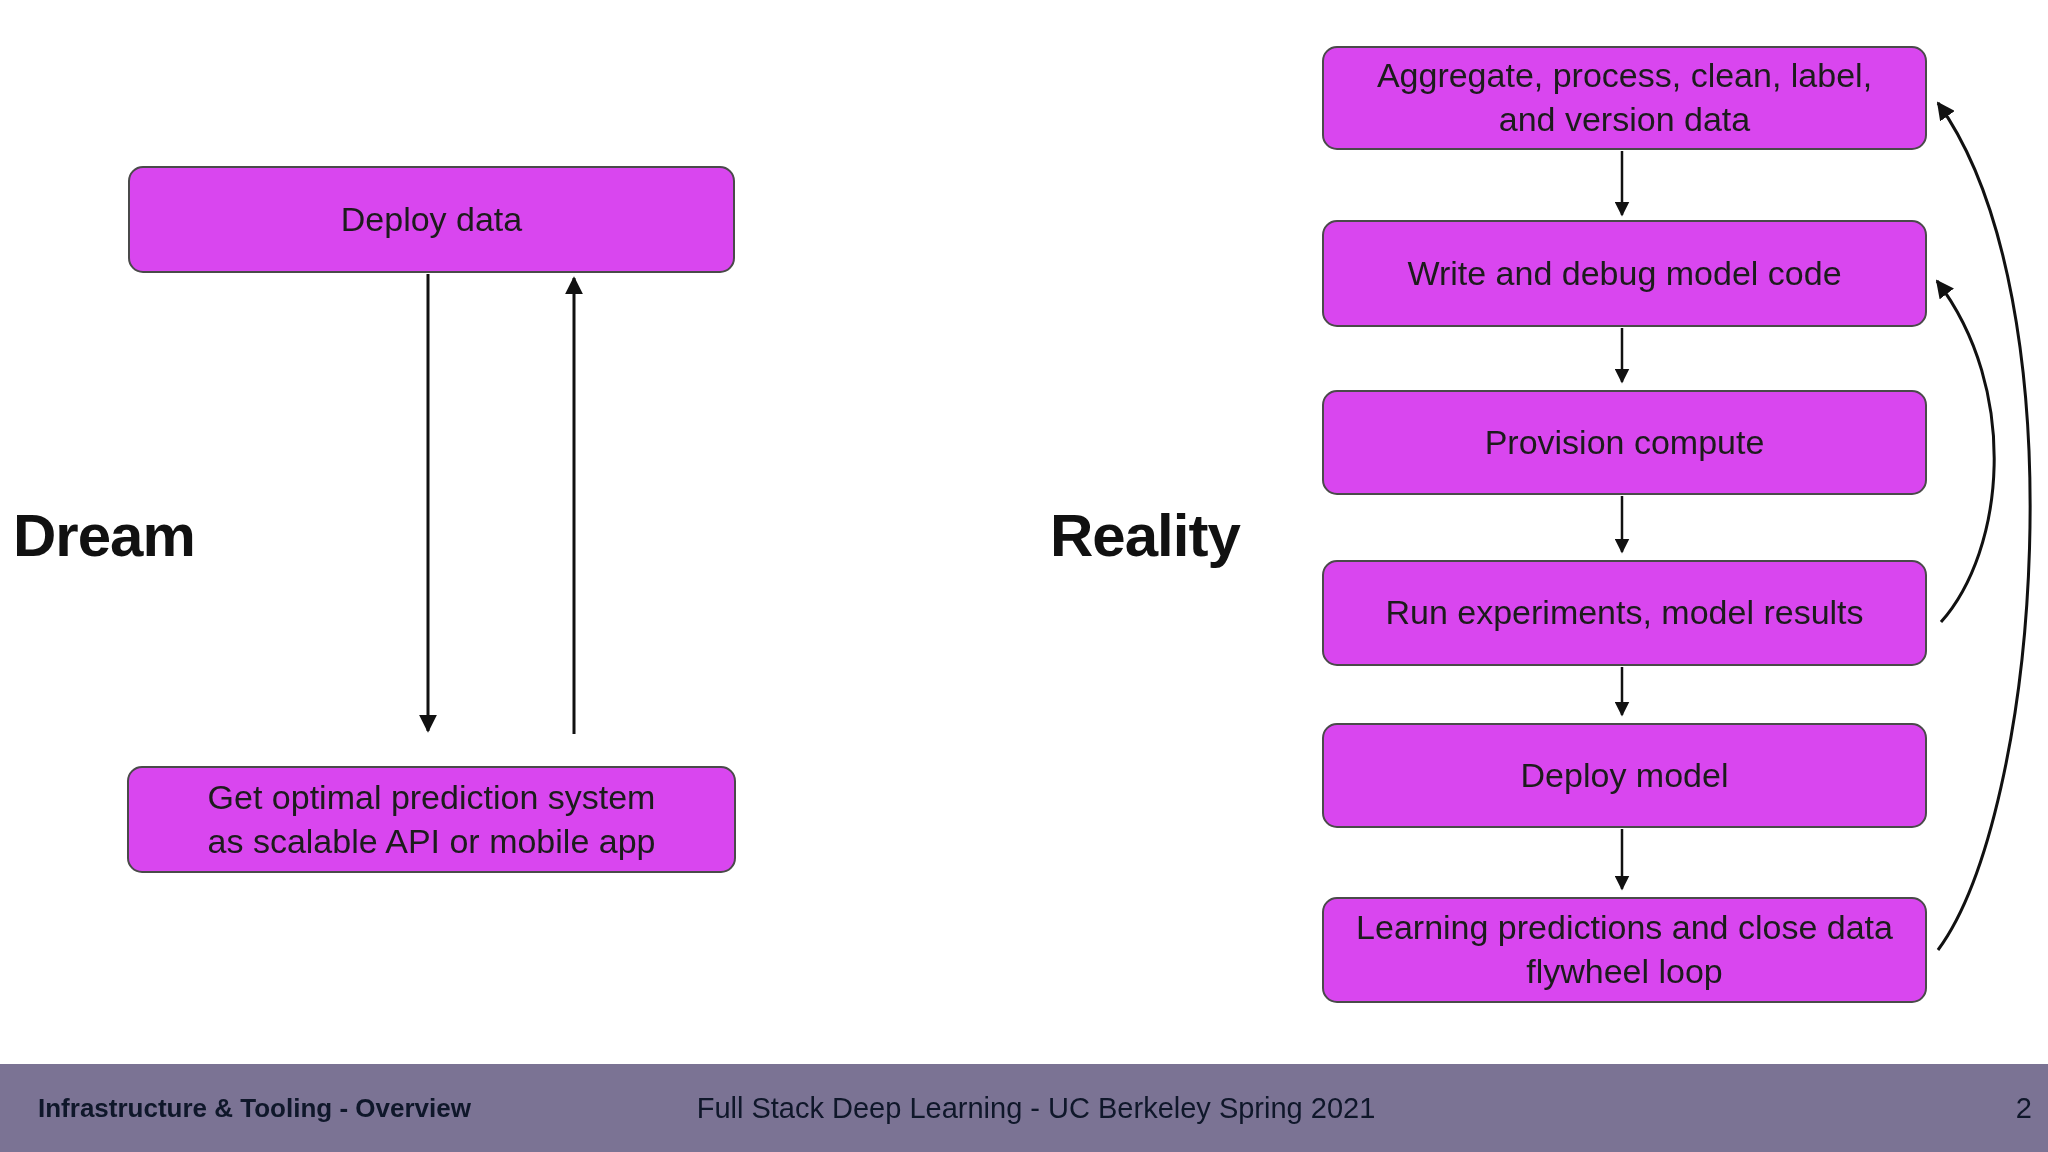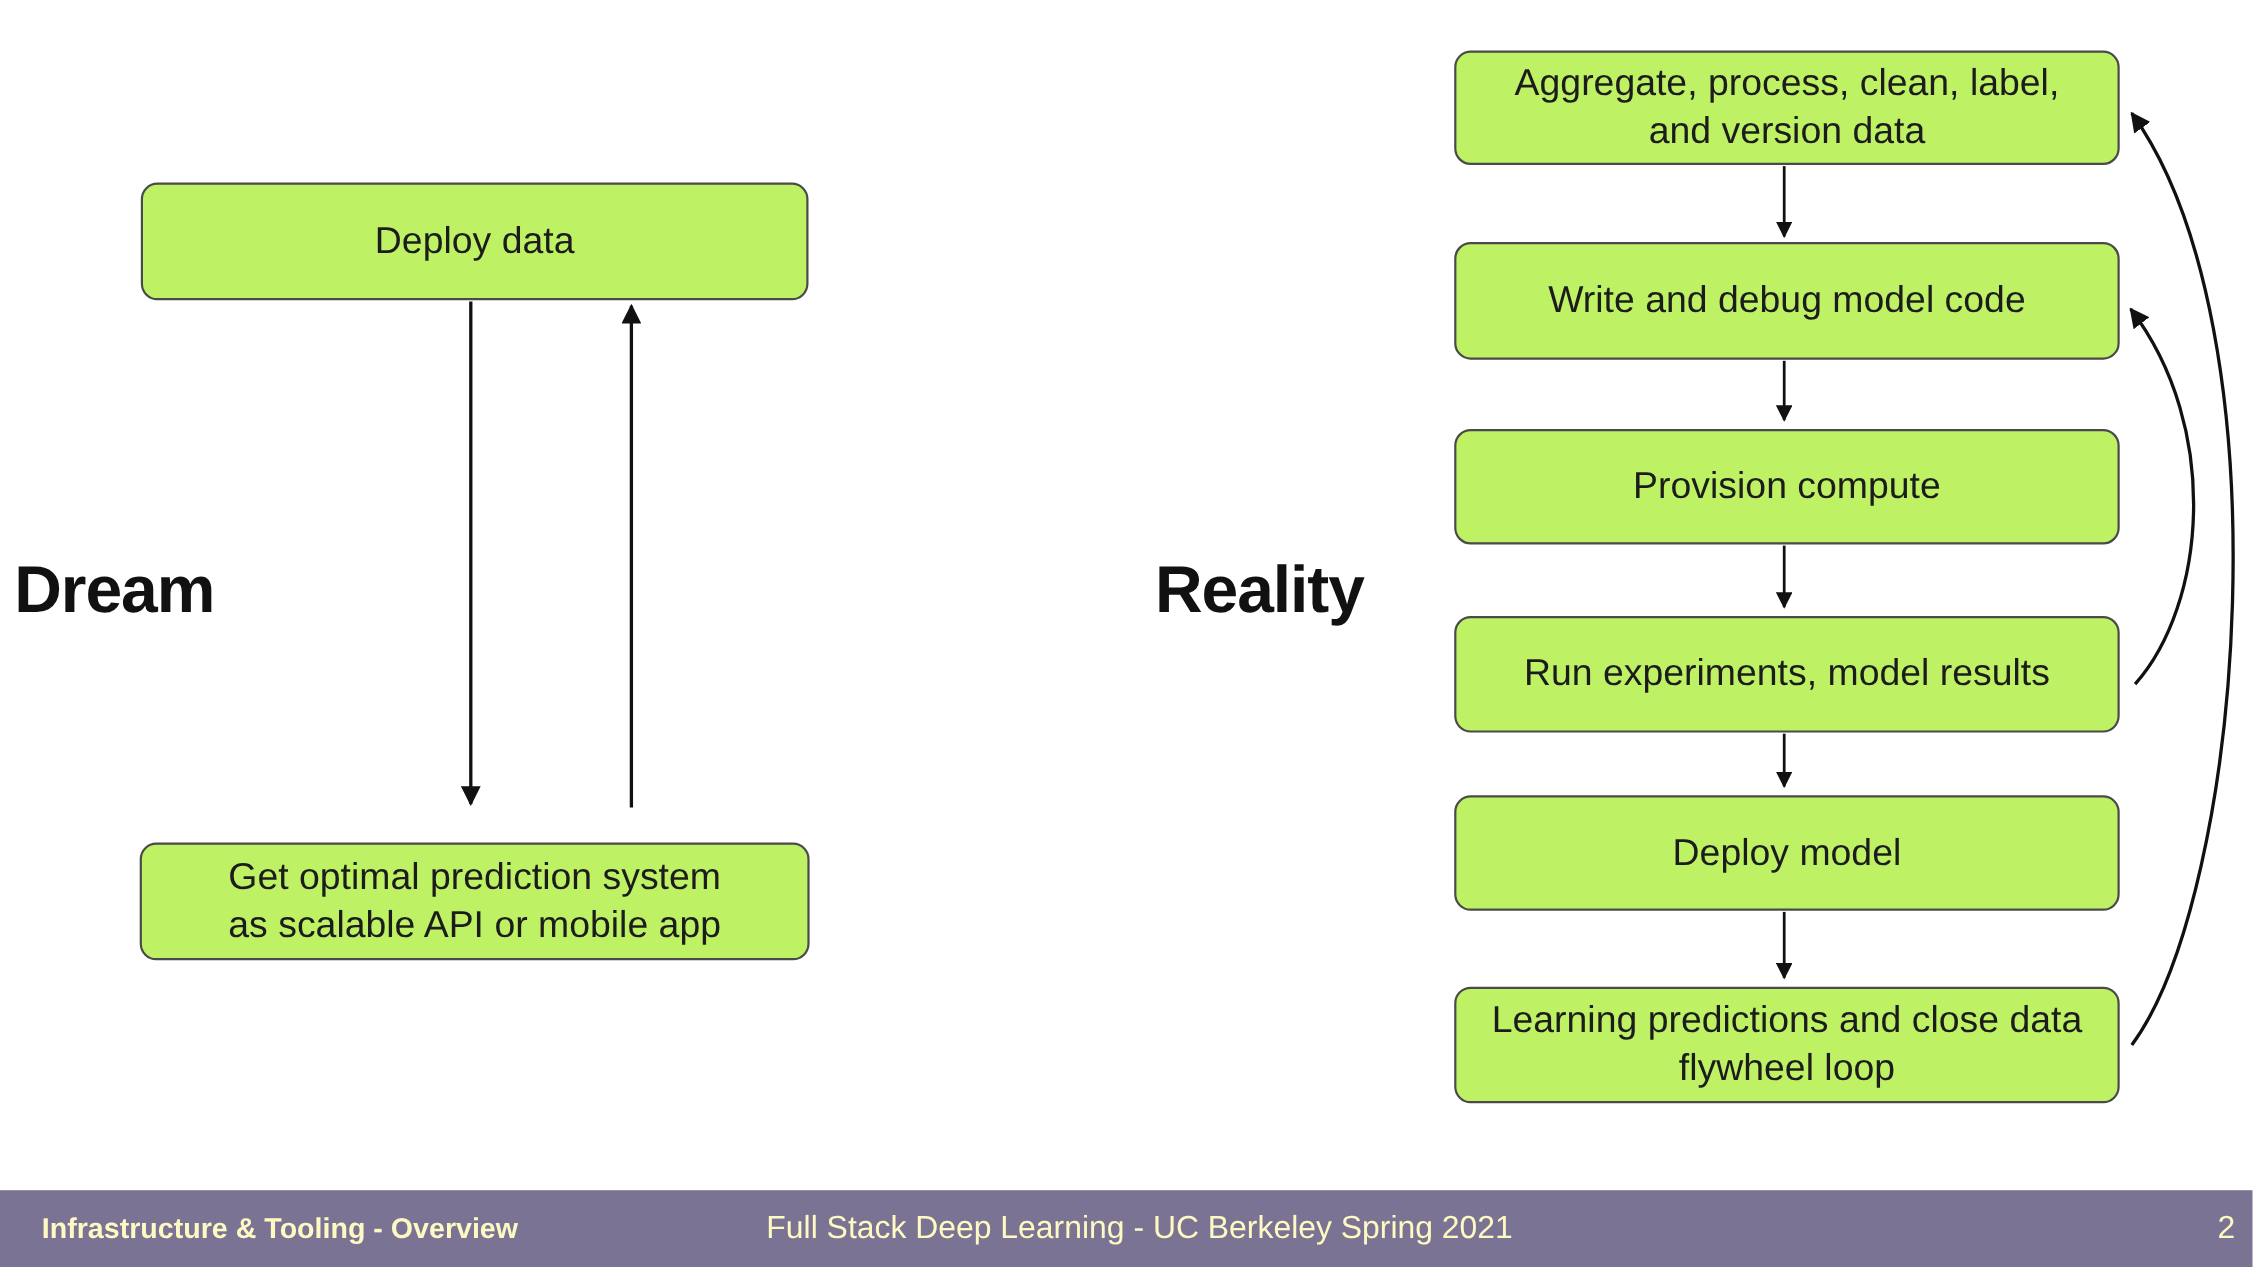--- a/index.html
+++ b/index.html
@@ -4,33 +4,33 @@
 <style>
   html,body { margin:0; padding:0; background:#ffffff; }
   .slide {
     position:relative; width:2048px; height:1152px; overflow:hidden;
     background:#ffffff;
     font-family:"Liberation Sans","DejaVu Sans",sans-serif;
     color:#1c1c1c;
   }
   .flow-box {
     position:absolute; box-sizing:border-box;
-    background:#bef264; border:2.5px solid #4a4a4a; border-radius:15px;
+    background:#d946ef; border:2.5px solid #4a4a4a; border-radius:15px;
     display:flex; align-items:center; justify-content:center;
     text-align:center; font-size:34px; line-height:1.28;
     white-space:pre-line; color:#1c1c1c; padding:0 32px;
   }
   .side-label {
     position:absolute; font-size:60px; font-weight:bold; line-height:1;
     color:#111111; letter-spacing:-1px;
   }
   .arrow-layer { position:absolute; left:0; top:0; pointer-events:none; }
   .footer {
-    position:absolute; left:0; bottom:0; width:100%; height:70px;
-    background:#7b7394; color:#fef9c3;
+    position:absolute; left:0; bottom:0; width:100%; height:88px;
+    background:#7b7394; color:#0f172a;
   }
   .footer-left {
     position:absolute; left:38px; top:50%; transform:translateY(-50%);
     font-size:26px; font-weight:bold; white-space:nowrap;
   }
   .footer-center {
     position:absolute; left:0; right:0; top:50%; transform:translateY(-50%);
     text-align:center; font-size:29px; white-space:nowrap;margin-left:24px;
   }
   .footer-page {

